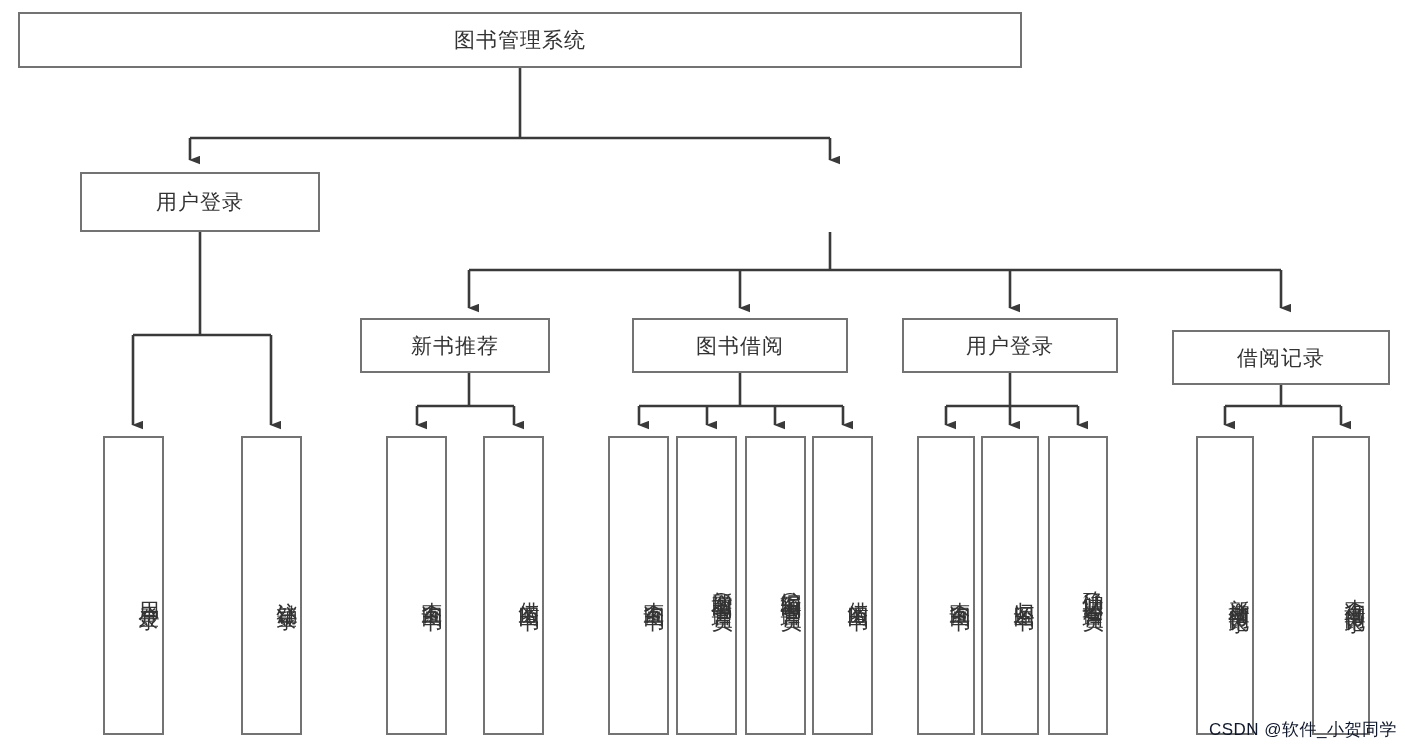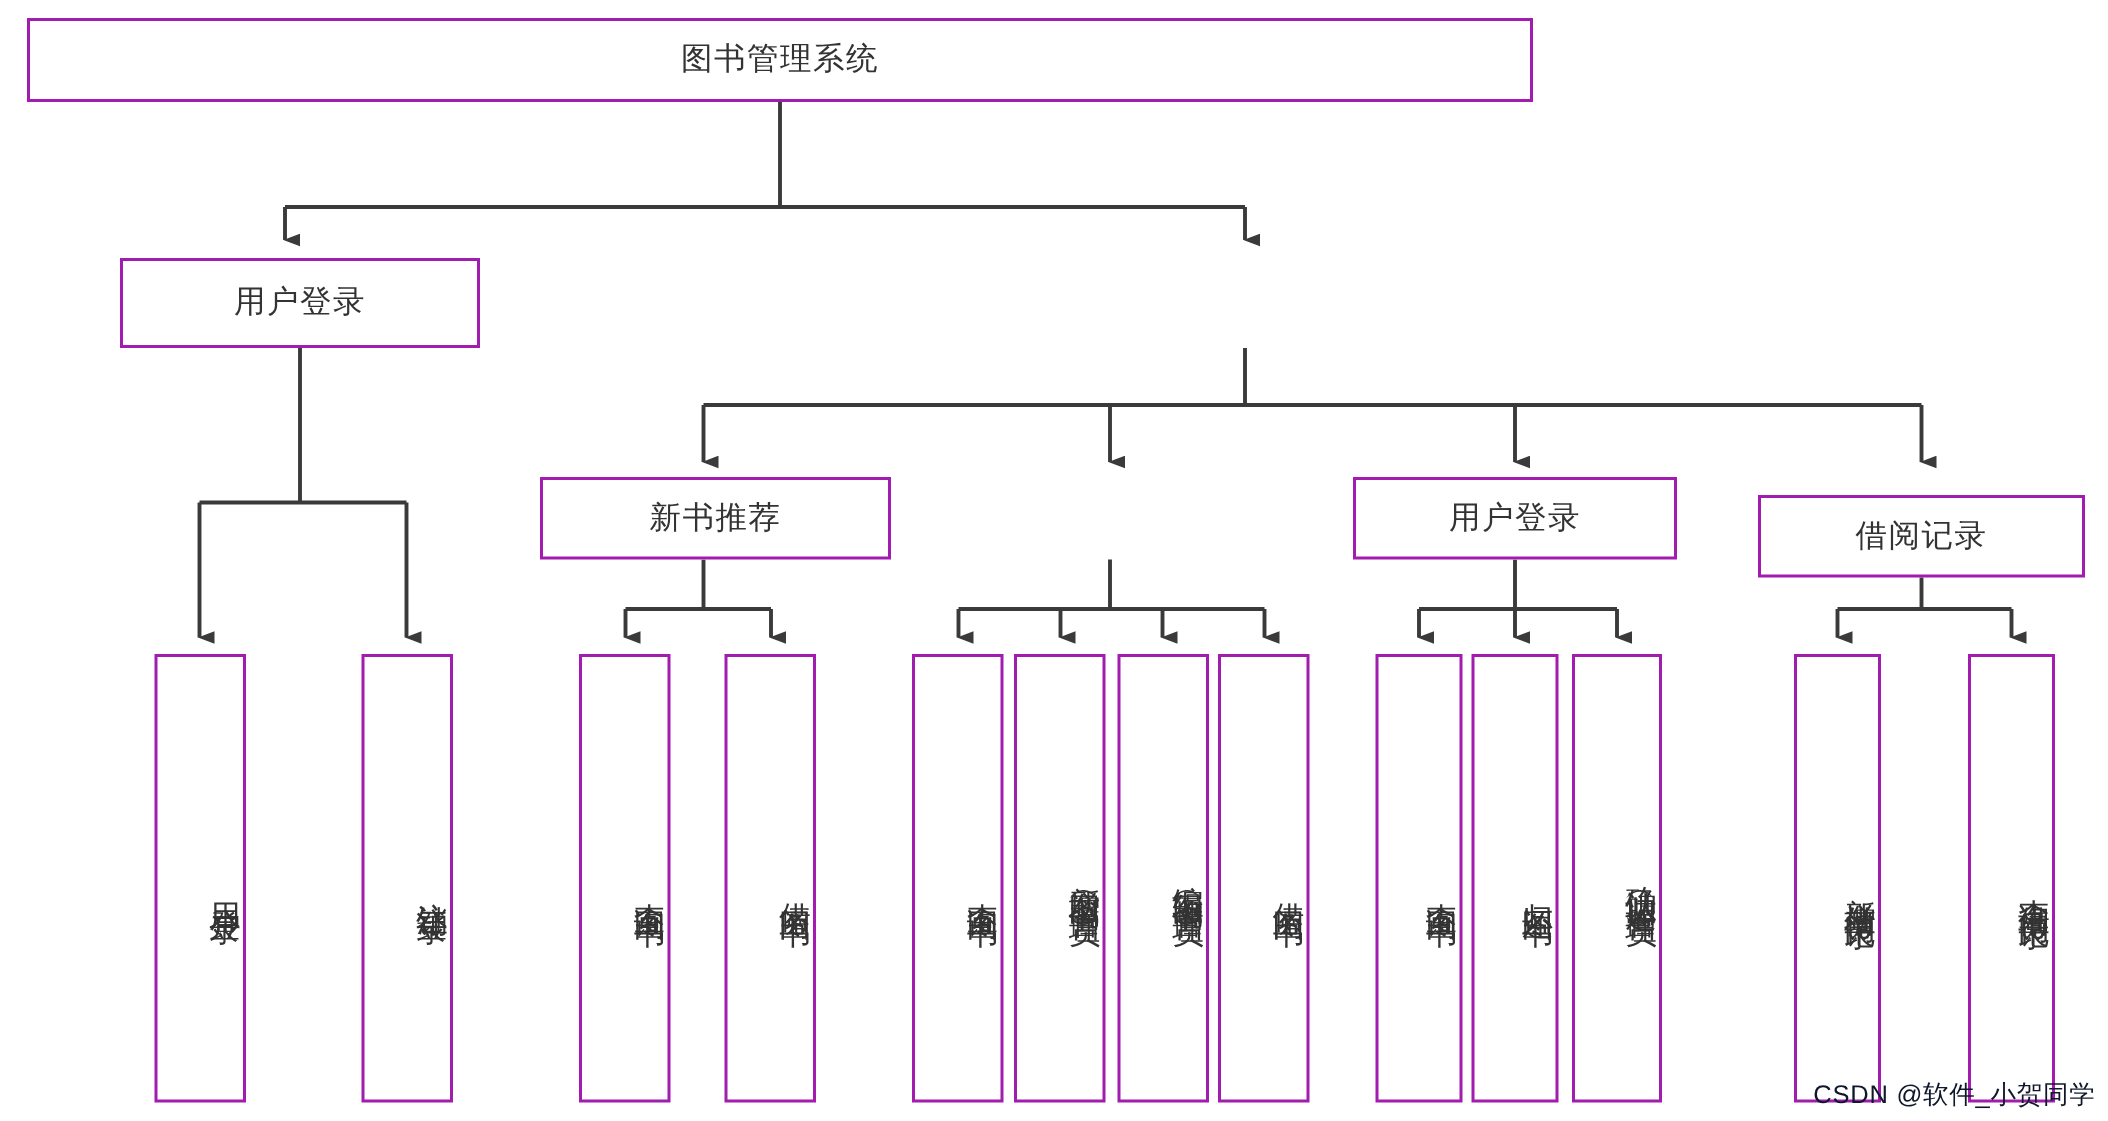--- a/index.html
+++ b/index.html
@@ -23,21 +23,21 @@
     left: 0;
     top: 0;
     width: 1405px;
     height: 747px;
     pointer-events: none;
   }
   .node {
     position: absolute;
     box-sizing: border-box;
     background: #ffffff;
-    border: 2px solid #a21caf;
+    border: 2px solid #737373;
     display: flex;
     align-items: center;
     justify-content: center;
     color: #333333;
     z-index: 2;
   }
   .node.horizontal {
     font-size: 21px;
     letter-spacing: 1px;
     line-height: 1.2;
@@ -120,22 +120,23 @@
       <line x1="1225" y1="406" x2="1225" y2="425" marker-end="url(#arrow)"></line>
       <line x1="1341" y1="406" x2="1341" y2="425" marker-end="url(#arrow)"></line>
     </g>
   </svg>
 
   <div class="node horizontal" style="left:18px; top:12px; width:1004px; height:56px;">图书管理系统</div>
 
   <div class="node horizontal" style="left:80px; top:172px; width:240px; height:60px;">用户登录</div>
 
 
-  <div class="node horizontal" style="left:360px; top:318px; width:234px; height:55px;">新书推荐</div>
+  <div class="node horizontal" style="left:360px; top:318px; width:190px; height:55px;">新书推荐</div>
 
+  <div class="node horizontal" style="left:632px; top:318px; width:216px; height:55px;">图书借阅</div>
 
   <div class="node horizontal" style="left:902px; top:318px; width:216px; height:55px;">用户登录</div>
 
   <div class="node horizontal" style="left:1172px; top:318px; width:218px; height:55px;margin-top:12px;">借阅记录</div>
 
   <div class="node vertical" style="left:103px; top:436px; width:61px; height:299px;">用户登录</div>
 
   <div class="node vertical" style="left:241px; top:436px; width:61px; height:299px;">注销登录</div>
 
   <div class="node vertical" style="left:386px; top:436px; width:61px; height:299px;">查询图书</div>

